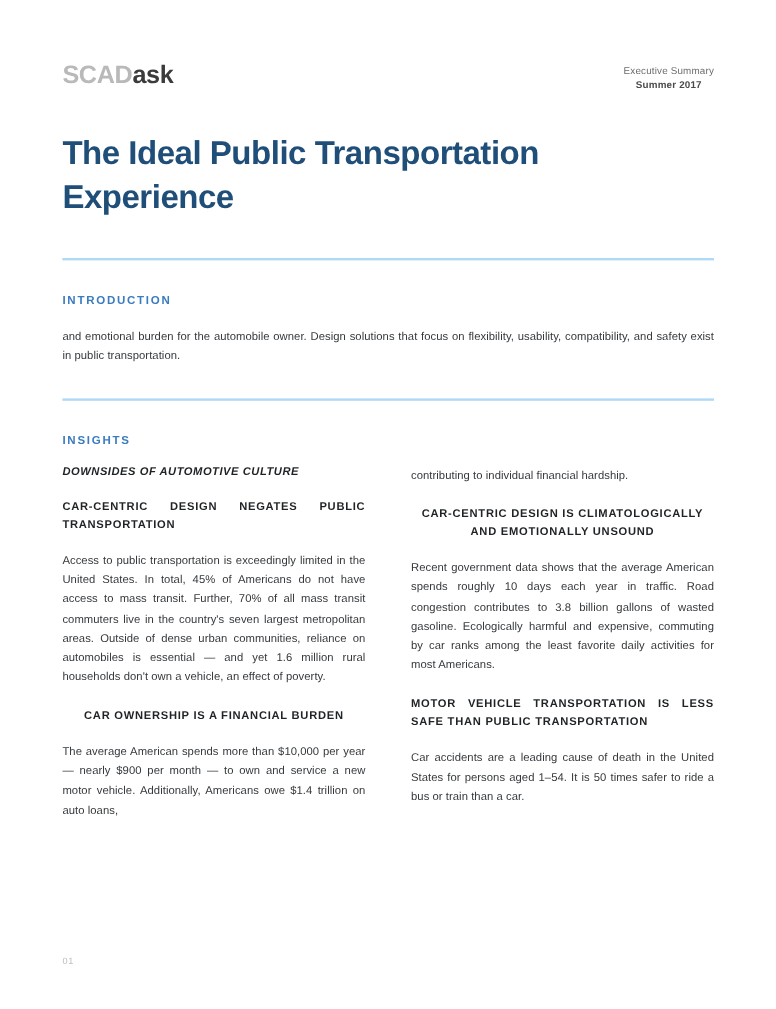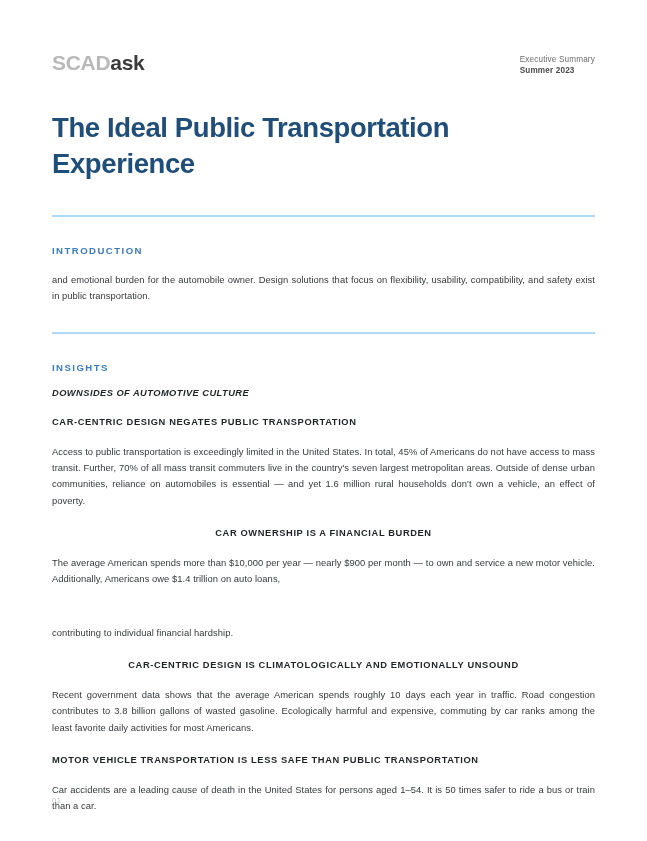--- a/index.html
+++ b/index.html
@@ -37,21 +37,21 @@
     font-size: 21px;
     font-weight: 700;
     letter-spacing: -0.3px;
     line-height: 1;
     white-space: nowrap;
   }
   .logo .logo-scad { color: #b9b9b9; }
   .logo .logo-ask  { color: #3b3b3b; text-align: center; }
 
   .header-meta {
-    text-align: left;
+    text-align: center;
     line-height: 1.35;
     padding-top: 2px;
   }
   .header-meta .meta-line1 {
     font-size: 8.2px;
     color: #6d6d6d;
     font-weight: 400;
     letter-spacing: 0.15px;
   }
   .header-meta .meta-line2 {
@@ -126,21 +126,21 @@
     color: #1f2326;
     letter-spacing: 0.62px;
     line-height: 1.62;
     text-align: justify;
     margin-bottom: 14px;
   }
   .subhead.no-justify { text-align: center; }
 
   .subhead + p.body { margin-top: 0; }
 
-  .insights-cols { margin-top: 15px; flex-direction: column; }
+  .insights-cols { margin-top: 15px; }
 
   
   .col .continuation { margin-bottom: 17px; }
 
   
   .page-number {
     position: absolute;
     left: 52px;
     bottom: 36px;
     font-size: 7.6px;
@@ -152,21 +152,21 @@
 <body>
 
 <div class="page">
 
   <div class="doc-header">
     <div class="logo">
       <span class="logo-scad">SCAD</span><span class="logo-ask">ask</span>
     </div>
     <div class="header-meta">
       <div class="meta-line1">Executive Summary</div>
-      <div class="meta-line2">Summer 2023</div>
+      <div class="meta-line2">Summer 2017</div>
     </div>
   </div>
 
   <h1 class="doc-title">The Ideal Public Transportation Experience</h1>
 
   <div class="rule rule-1"></div>
 
   <div class="section-label">INTRODUCTION</div>
 
   <div class="cols">

